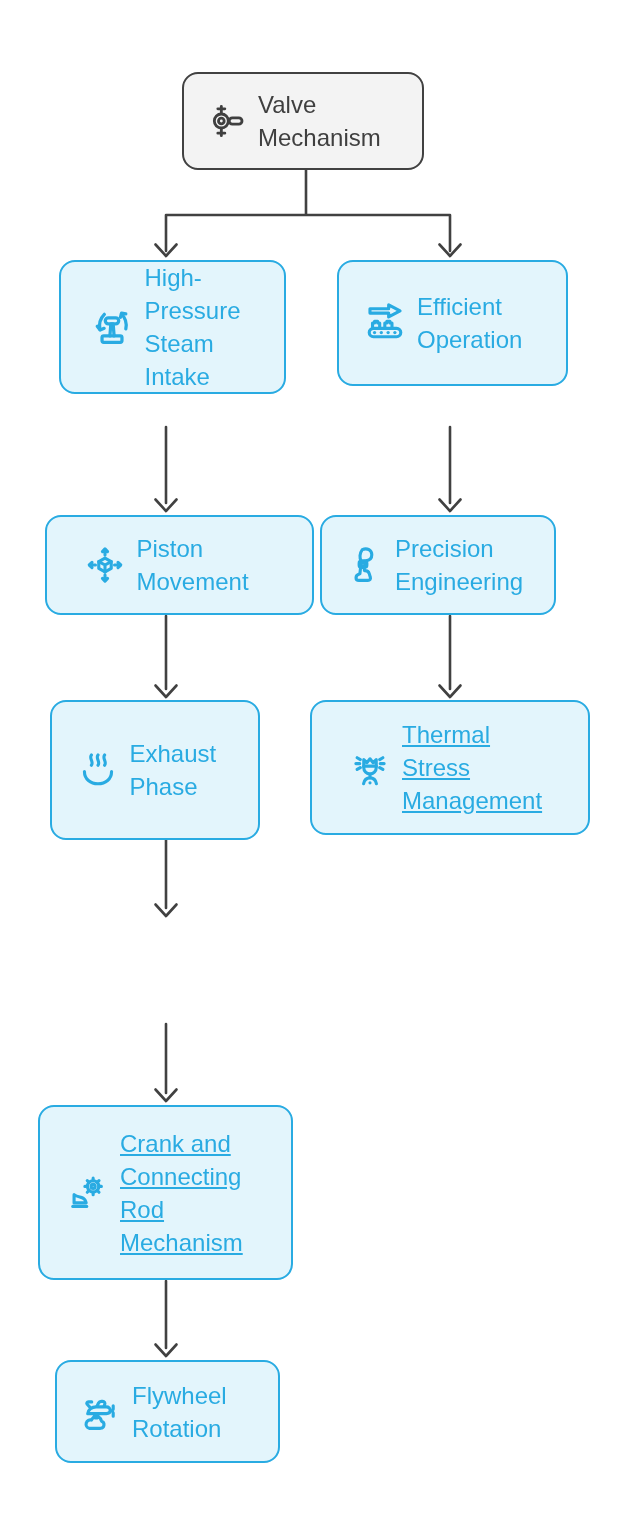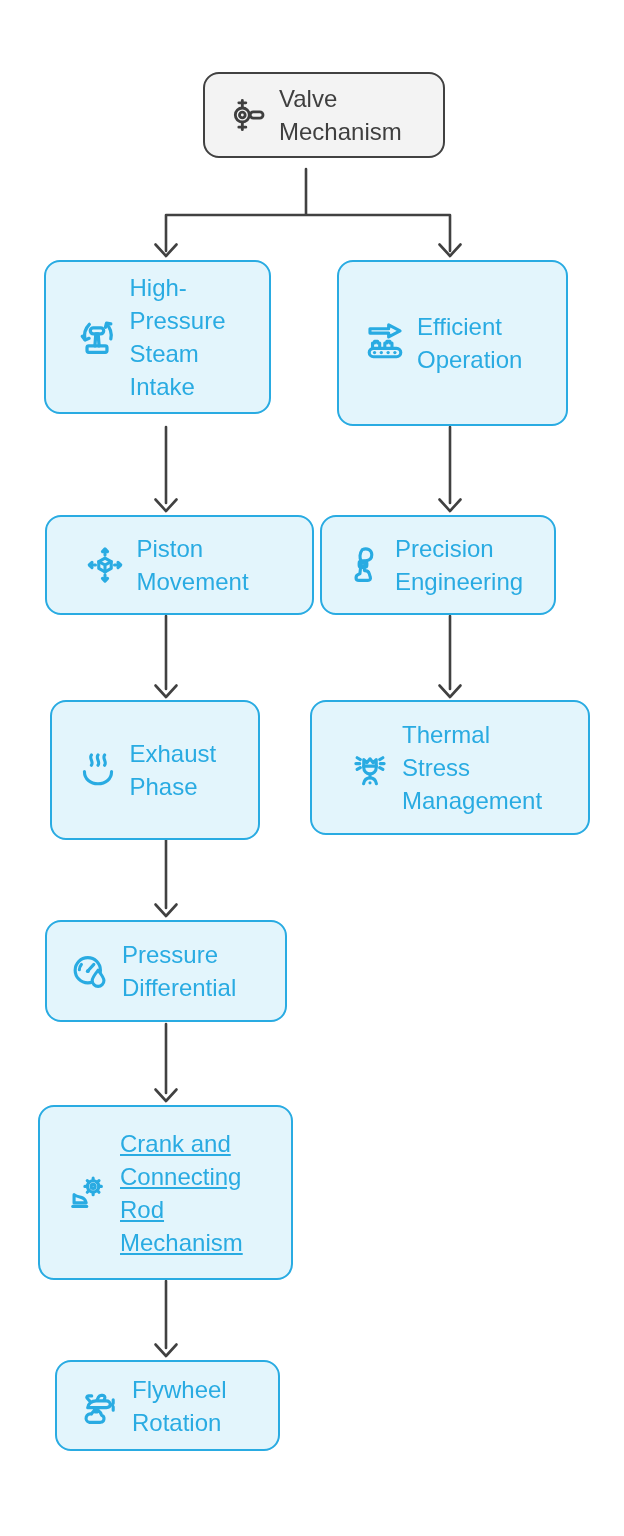--- a/index.html
+++ b/index.html
@@ -13,40 +13,40 @@
     gap:10px;border-radius:16px;
   }
   .node.blue{background:#E3F5FC;border:2.5px solid #29ABE2;color:#29ABE2;}
   .node.root{background:#F3F3F3;border:2.5px solid #414141;color:#3F3F3F;}
   .node .icon{flex:0 0 auto;display:block;}
   .node .icon svg{display:block;width:44px;height:44px;}
   .node.root .icon svg{width:40px;height:40px;}
   .node .label{font-size:24px;line-height:33px;text-align:left;}
   svg.ic{fill:none;stroke:currentColor;stroke-width:1.7;stroke-linecap:round;stroke-linejoin:round;}
 
-  #node-root{left:203px;top:72px;width:242px;height:86px;}
+  #node-root{left:182px;top:72px;width:242px;height:98px;}
   #node-root .label{max-width:140px;}
-  #node-l1{left:44px;top:260px;width:227px;height:154px;}
+  #node-l1{left:59px;top:260px;width:227px;height:134px;}
   #node-l1 .label{max-width:112px;}
   #node-l1 .icon svg{width:46px;height:46px;}
-  #node-r1{left:337px;top:260px;width:231px;height:166px;}
+  #node-r1{left:337px;top:260px;width:231px;height:126px;}
   #node-r1 .label{max-width:125px;}
   #node-l2{left:45px;top:515px;width:269px;height:100px;}
   #node-l2 .label{max-width:140px;}
   #node-r2{left:320px;top:515px;width:236px;height:100px;}
   #node-r2 .label{max-width:140px;}
   #node-l3{left:50px;top:700px;width:210px;height:140px;}
   #node-l3 .label{max-width:105px;}
-  #node-r3{left:310px;top:700px;width:280px;height:135px;}
+  #node-r3{left:310px;top:700px;width:280px;height:135px;text-decoration:underline;}
   #node-r3 .label{max-width:150px;}
   #node-l4{left:45px;top:920px;width:242px;height:102px;}
   #node-l4 .label{max-width:142px;}
   #node-l5{left:38px;top:1105px;width:255px;height:175px;text-decoration:underline;}
   #node-l5 .label{max-width:145px;}
-  #node-l6{left:55px;top:1360px;width:225px;height:91px;}
+  #node-l6{left:55px;top:1360px;width:225px;height:103px;}
   #node-l6 .label{max-width:125px;}
 </style>
 </head>
 <body>
 
 <div class="canvas">
 
   <svg class="connectors" viewBox="0 0 624 1536" stroke="#414141" stroke-width="2.6" fill="none" stroke-linecap="round" stroke-linejoin="round">
 
     <path d="M306,169 V215 M166,215 H450 M166,215 V251 M450,215 V251"></path>
@@ -159,32 +159,20 @@
         <path d="M12,15.6 v1.7"></path>
         <path d="M8.5,20.6 c0.4,-2.1 1.8,-3.2 3.5,-3.2 s3.1,1.1 3.5,3.2"></path>
         <circle cx="12" cy="20.1" r="0.85" fill="currentColor" stroke="none"></circle>
         <path d="M5,6.4 l1.7,1 M4.3,9.6 h2.1 M5,12.8 l1.7,-1"></path>
         <path d="M19,6.4 l-1.7,1 M19.7,9.6 h-2.1 M19,12.8 l-1.7,-1"></path>
       </svg>
     </span>
     <span class="label">Thermal Stress Management</span>
   </div>
 
-  <div class="node blue" id="node-l4">
-    <span class="icon">
-      <svg class="ic" viewBox="0 0 24 24">
-        <circle cx="10.8" cy="11.6" r="6.9"></circle>
-        <path d="M7.3,8.4 a4.6,4.6 0 0 0 -1.1,2.9"></path>
-        <path d="M10.8,12 L14.1,8.4"></path>
-        <circle cx="10.8" cy="12.1" r="1.05" fill="currentColor" stroke="none"></circle>
-        <path d="M16.4,11.6 c1.9,2.4 3.2,4 3.2,5.6 a3.2,3.2 0 0 1 -6.4,0 c0,-1.6 1.3,-3.2 3.2,-5.6 z" fill="#E3F5FC"></path>
-      </svg>
-    </span>
-    <span class="label">Pressure Differential</span>
-  </div>
 
   <div class="node blue" id="node-l5">
     <span class="icon">
       <svg class="ic" viewBox="0 0 24 24">
         <circle cx="14.8" cy="8.4" r="3.1"></circle>
         <circle cx="14.8" cy="8.4" r="1.1"></circle>
         <path d="M14.8,3.9 v1.4 M14.8,11.5 v1.4 M10.3,8.4 h1.4 M17.9,8.4 h1.4 M11.6,5.2 l1,1 M17,10.6 l1,1 M18,5.2 l-1,1 M12.6,10.6 l-1,1"></path>
         <path d="M4.4,17.4 v-4.5 c2.4,1.9 4.6,0.6 6,2.9 l0.6,1.6 z"></path>
         <path d="M3.7,19.3 h7.6"></path>
       </svg>

